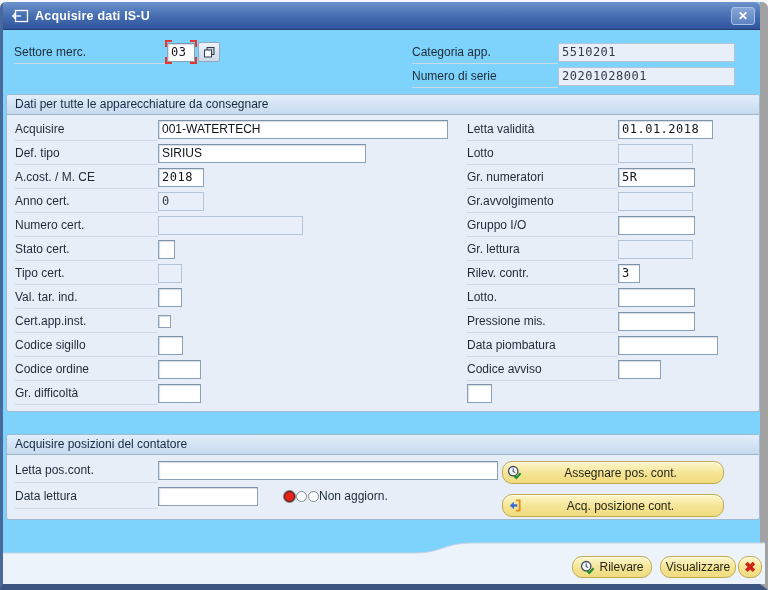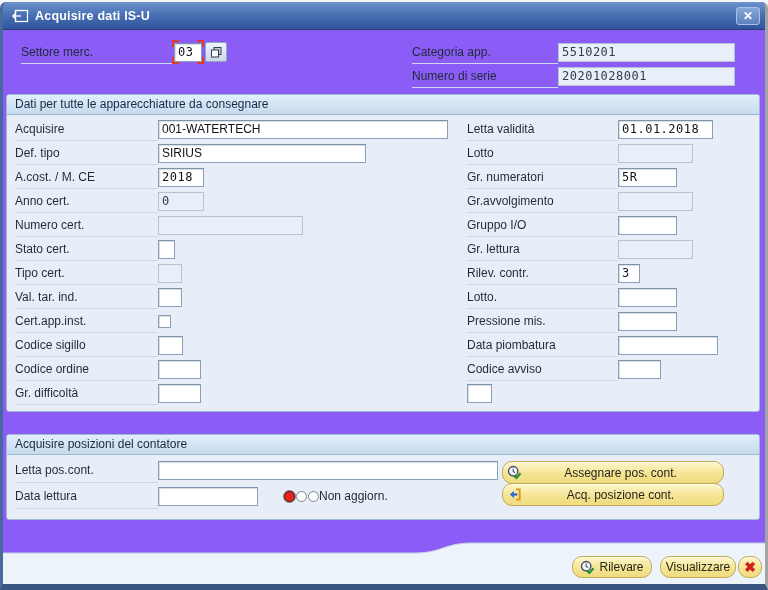--- a/index.html
+++ b/index.html
@@ -1,46 +1,46 @@
 <!DOCTYPE html>
 <html><head>
 <meta charset="utf-8">
 <style>
   * { margin:0; padding:0; box-sizing:border-box; }
   html,body { width:768px; height:590px; background:#f4f6f9; font-family:"Liberation Sans",sans-serif; overflow:hidden; }
 
   .dialog { position:absolute; top:2px; left:0; width:768px; height:588px;
-            border-left:3px solid #49699c; border-right:3px solid #a3a3a3; border-bottom:6px solid #3a5580;
-            border-radius:6px 6px 0 0; background:#8b5cf6; }
+            border-left:3px solid #49699c; border-right:8px solid #a3a3a3; border-bottom:6px solid #3a5580;
+            border-radius:6px 6px 0 0; background:#7dd3fc; }
 
   .titlebar { position:relative; height:28px; border-radius:5px 5px 0 0;
               background:linear-gradient(#6d92cc 0%, #4a72b4 45%, #2f539d 100%);
               display:flex; align-items:center; padding:0 8px; border-bottom:1px solid #24406f; }
   .titlebar .ticon { width:18px; height:14px; margin-right:6px; flex:0 0 auto; }
   .titlebar .ttext { color:#fff; font-size:12.5px; font-weight:bold; letter-spacing:.2px; }
   .closebtn { position:absolute; right:5px; top:5px; width:24px; height:18px;
               background:linear-gradient(#87a6d8,#5d82c0); border:1px solid #a8c0e4; border-radius:3px;
               color:#fff; font-size:12px; font-weight:bold; text-align:center; line-height:16px; cursor:pointer; }
 
   .bodyarea { position:relative; width:762px; height:554px; }
 
   .row { display:flex; align-items:center; height:24px; }
   .row26 { display:flex; align-items:center; height:26px; }
   .lbl { font-size:12px; color:#1f2a38; height:100%; display:flex; align-items:center;
          border-bottom:1px solid #cdd9e7; flex:0 0 auto; }
-  .lwL { width:143px; } .lwR { width:151px; } .lwT { width:151px;margin-left:7px; } .lwTR { width:146px; }
+  .lwL { width:143px; } .lwR { width:151px; } .lwT { width:151px; } .lwTR { width:146px; }
 
   .fld { height:19px; border:1px solid #8aa0b7; border-top-color:#7d93ab; background:#fff;
          font-size:12px; color:#10131c; padding:0 3px; font-family:"Liberation Sans",sans-serif;
          box-shadow:inset 1px 1px 1px rgba(110,130,155,.28); outline:none; flex:0 0 auto; }
   .fld.ro { background:#e8eff8; border-color:#b3c4d6; color:#333c4d; box-shadow:none; }
   .mono { font-family:"DejaVu Sans Mono",monospace; font-size:12px; letter-spacing:.5px; }
 
   .w17{width:17px}.w22{width:22px}.w24{width:24px}.w25{width:25px}.w28{width:28px}
-  .w43{width:43px}.w46{width:46px}.w75{width:75px}.w77{width:59px}.w95{width:95px}
+  .w43{width:43px}.w46{width:46px}.w75{width:75px}.w77{width:77px}.w95{width:95px}
   .w100{width:100px}.w145{width:145px}.w177{width:177px}.w208{width:208px}
   .w290{width:290px}.w340{width:340px}
 
   .top-left { position:absolute; left:11px; top:10px; width:250px; }
   .top-right { position:absolute; left:409px; top:10px; width:335px; }
 
   .focus-wrap { position:relative; display:inline-block; padding:2px 2px; }
   .focus-wrap i { position:absolute; width:7px; height:7px; border:0 solid #e0372e; }
   .focus-wrap .c1{top:0;left:0;border-top-width:2px;border-left-width:2px;}
   .focus-wrap .c2{top:0;right:0;border-top-width:2px;border-right-width:2px;}
@@ -64,21 +64,21 @@
 
   .checkbox { width:13px; height:13px; background:#fff; border:1px solid #8aa0b7;
               box-shadow:inset 1px 1px 1px rgba(110,130,155,.3); cursor:pointer; }
 
   .ybtn { background:linear-gradient(#fdf6cc 0%, #f5e494 55%, #efdb7e 100%);
           border:1px solid #c0ab52; border-radius:10px; box-shadow:inset 0 1px 0 #fffce9;
           font-size:12px; color:#26261a; font-family:"Liberation Sans",sans-serif;
           display:flex; align-items:center; cursor:pointer; }
   .gbtn { position:absolute; left:495px; width:222px; height:23px; padding:0 4px; }
   .gbtn .blabel { flex:1; text-align:center; }
-  .b-assegnare { top:26px; } .b-acquisire { top:48px; }
+  .b-assegnare { top:26px; } .b-acquisire { top:59px; }
 
   .tl { display:inline-flex; align-items:center; gap:1px; margin-left:26px; }
   .tl b { width:11px; height:11px; border-radius:50%; display:inline-block; }
   .tl .on  { background:#e6251d; border:1px solid #5d140c; box-shadow:0 0 0 1px rgba(40,40,40,.55); }
   .tl .off { background:#fdfdfd; border:1px solid #7d8a97; }
   .tl-text { font-size:12px; color:#1f2a38; }
 
   .footer-bg { position:absolute; left:0; top:529px; width:762px; height:25px; background:#edf3fa; }
   .footer-curve { position:absolute; left:0; top:507px; width:762px; height:22px; }
   .fbtn { position:absolute; top:526px; height:22px; justify-content:center; padding:0 7px; gap:4px; }

